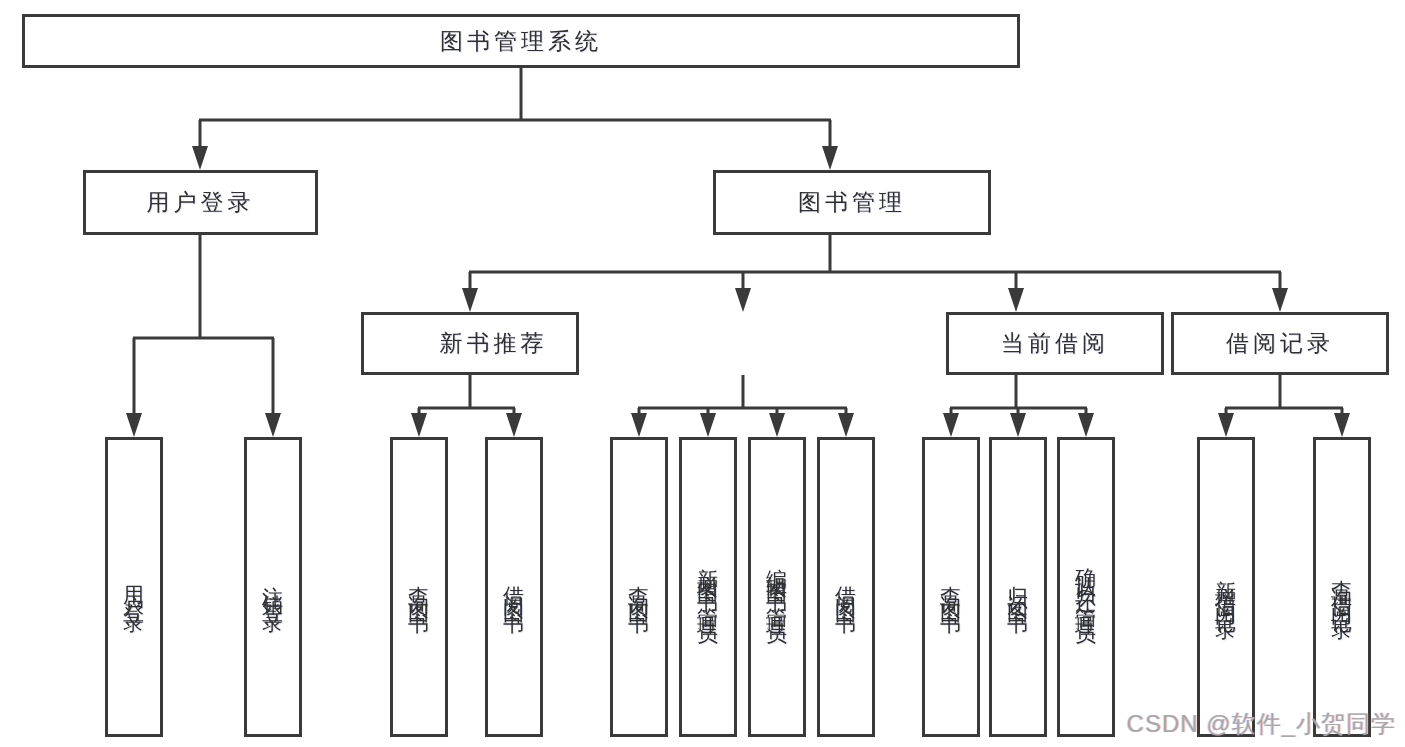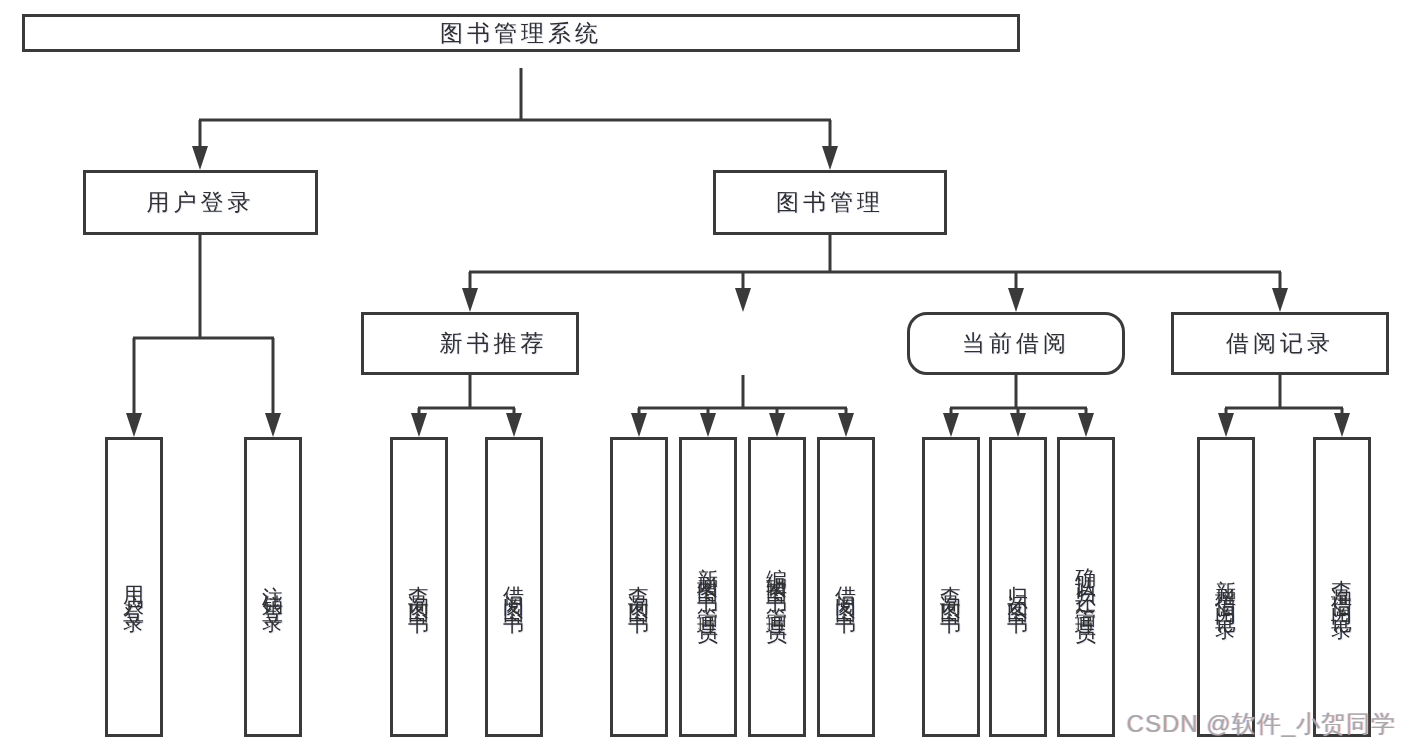--- a/index.html
+++ b/index.html
@@ -31,21 +31,21 @@
     display: flex;
     align-items: center;
     justify-content: center;
     color: #2f2f2f;
     text-shadow: 1px 1px 0 rgba(110,125,215,0.18);
   }
   .box.h {
     font-size: 23px;
     letter-spacing: 4px;
   }
-  .root  { left: 22px;  top: 14px;  width: 998px; height: 38px; }
+  .root  { left: 22px;  top: 14px;  width: 998px; height: 54px; }
   .lvl2  { top: 170px; height: 65px; }
   .lvl3  { top: 312px; height: 63px; width: 218px; font-size: 22px; }
   .leaf {
     top: 437px;
     height: 300px;
     width: 58px;
     writing-mode: vertical-rl;
     text-orientation: mixed;
     font-size: 21px;
     letter-spacing: 9px;
@@ -118,28 +118,28 @@
     </g>
   </svg>
 
   <div class="box h root">
     <span>图书管理系统</span>
   </div>
 
   <div class="box h lvl2" style="left:83px; width:235px;">
     <span>用户登录</span>
   </div>
-  <div class="box h lvl2" style="left:713px; width:234px;">
+  <div class="box h lvl2" style="left:713px; width:278px;">
     <span>图书管理</span>
   </div>
 
   <div class="box h lvl3" style="left:361px;padding-left:47px;">
     <span>新书推荐</span>
   </div>
-  <div class="box h lvl3" style="left:907px;border-radius:20px;">
+  <div class="box h lvl3" style="left:946px;">
     <span>当前借阅</span>
   </div>
   <div class="box h lvl3" style="left:1171px;">
     <span>借阅记录</span>
   </div>
 
   <div class="box leaf" style="left:105px;">
     <span>用户登录</span>
   </div>
   <div class="box leaf" style="left:244px;">

